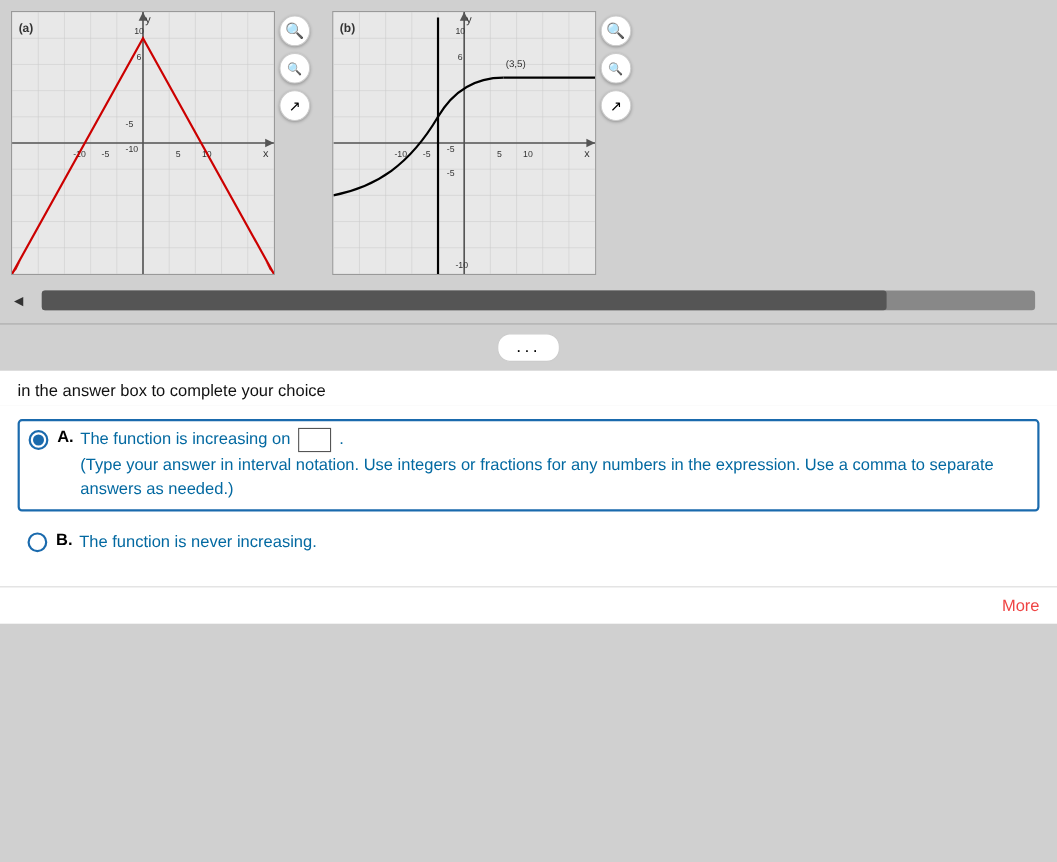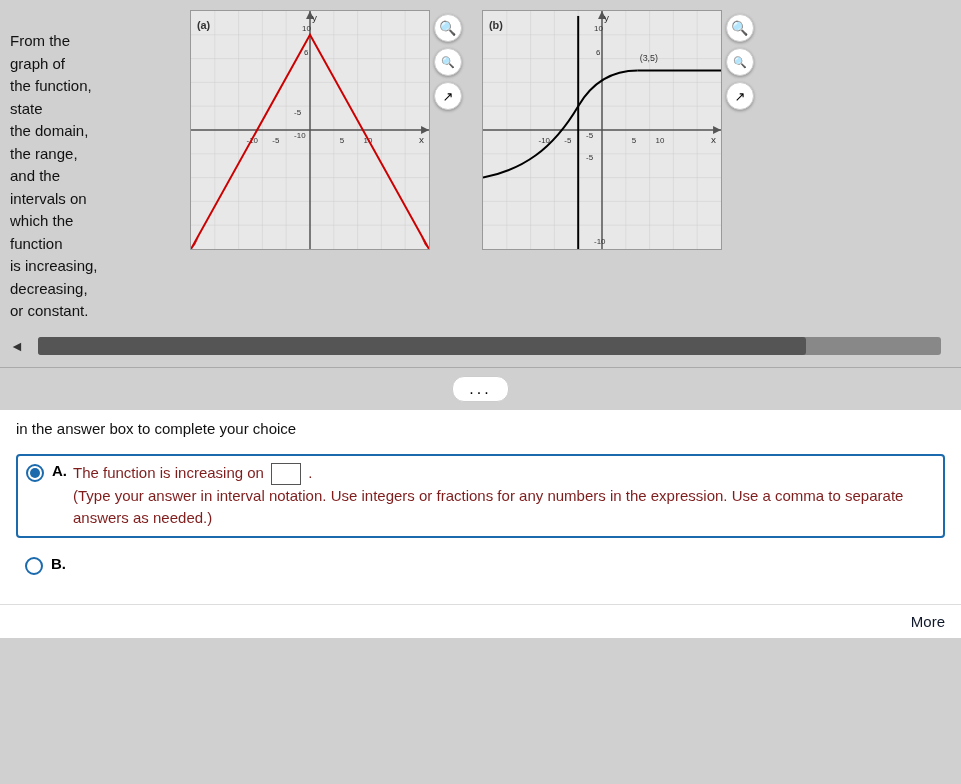--- a/index.html
+++ b/index.html
@@ -164,21 +164,21 @@
     .option-letter {
       font-weight: bold;
       font-size: 15px;
       margin-right: 6px;
       flex-shrink: 0;
     }
 
     .option-text {
       font-size: 15px;
       line-height: 1.5;
-      color: #7f1d1d;
+      color: #0369a1;
     }
 
     .answer-box {
       display: inline-block;
       width: 30px;
       height: 22px;
       border: 1px solid #555;
       vertical-align: middle;
       margin: 0 3px;
     }
@@ -187,21 +187,21 @@
       display: flex;
       align-items: center;
       padding: 8px 16px;
       background: white;
       border-top: 1px solid #ddd;
       justify-content: flex-end;
     }
 
     .more-btn {
       font-size: 15px;
-      color: #0f172a;
+      color: #ef4444;
       cursor: pointer;
       text-decoration: none;
       margin-left: 46px;
     }
 
     
     .grid-line {
       stroke: #ccc;
       stroke-width: 0.5;
     }
@@ -222,23 +222,20 @@
       fill: none;
       stroke: #000;
       stroke-width: 2;
     }
   </style>
 </head>
 <body>
 
 <div class="top-section">
 
-  <div class="left-text">
-    <span>From the<br>graph of<br>the function,<br>state<br>the domain,<br>the range,<br>and the<br>intervals on<br>which the<br>function<br>is increasing,<br>decreasing,<br>or constant.</span>
-  </div>
 
   <div class="graphs-area">
 
     <div class="graph-container">
       <div class="graph-box">
         <svg class="grid-svg" viewBox="0 0 240 240" xmlns="http://www.w3.org/2000/svg">
 
           <g>
             <line class="grid-line" x1="24" y1="0" x2="24" y2="240"></line>
             <line class="grid-line" x1="48" y1="0" x2="48" y2="240"></line>
@@ -406,19 +403,20 @@
       <span class="answer-box"></span>
       <span>.</span>
       <br>
       <span>(Type your answer in interval notation. Use integers or fractions for any numbers in the expression. Use a comma to separate answers as needed.)</span>
     </div>
   </div>
 
   <div class="option-row unselected">
     <div class="radio-btn"></div>
     <span class="option-letter">B.</span>
+    <span class="option-text">The function is never increasing.</span>
   </div>
 
 </div>
 
 <div class="bottom-bar">
   <a class="more-btn">More</a>
 </div>
 
 </body></html>

